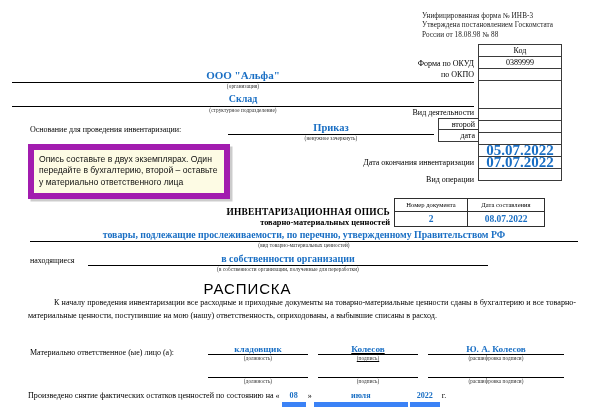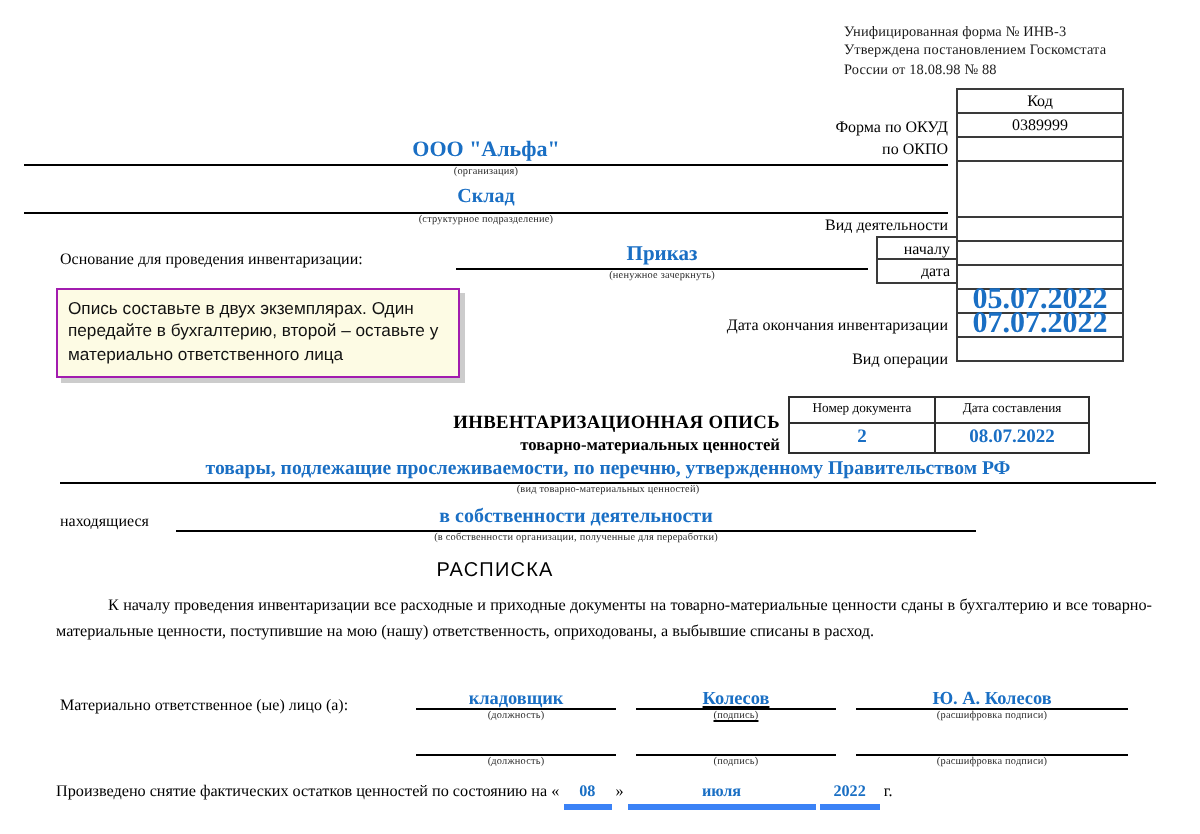--- a/index.html
+++ b/index.html
@@ -100,21 +100,21 @@
     font-size: 8px;
     line-height: 11px;
   }
 
   
   .callout {
     left: 28px;
     top: 144px;
     width: 202px;
     background: #fdfbe4;
-    border: 1px solid #a21caf;
+    border: 6px solid #a21caf;
     box-shadow: 2.5px 2.5px 0 rgba(120,120,120,0.38);
     padding: 4px 5px 5px 5px;
     box-sizing: border-box;
     font-family: "Liberation Sans", "DejaVu Sans", sans-serif;
     font-size: 8.6px;
     line-height: 11.4px;
     color: #111;
   }
 
   
@@ -151,21 +151,21 @@
   }
   .title2 {
     font-size: 8.4px;
     font-weight: bold;
     text-align: right;
     left: 0; top: 218px; width: 390px;
   }
 
   .raspiska {
     font-family: "Liberation Sans", "DejaVu Sans", sans-serif;
-    font-size: 10px;
+    font-size: 15px;
     letter-spacing: 0.06em;
     text-align: center;
     left: 0; top: 280px; width: 495px;
   }
 
   .para {
     left: 28px;
     top: 297px;
     width: 548px;
     font-size: 8.1px;
@@ -184,42 +184,42 @@
 
   .bottomline {
     left: 28px;
     top: 390px;
     font-size: 8.1px;
     line-height: 12px;
     white-space: nowrap;
   }
   .bottomline .uline {
     display: inline-block;
-    border-bottom: 3px solid #3b82f6;
+    border-bottom: 5px solid #3b82f6;
     text-align: center;
     color: #1a6fc4;
     font-weight: bold;
     vertical-align: baseline;
   }
 </style>
 </head>
 <body>
 
 <div class="page">
 
   <div class="abs legal">
     <div>Унифицированная форма № ИНВ-3</div>
     <div>Утверждена постановлением Госкомстата</div>
     <div>России от 18.08.98 № 88</div>
   </div>
 
   <div class="abs rlabel" style="left:314px; top:58px;">Форма по ОКУД</div>
   <div class="abs rlabel" style="left:314px; top:69px;">по ОКПО</div>
   <div class="abs rlabel" style="left:314px; top:107px;">Вид деятельности</div>
-  <div class="abs boxlabel" style="left:438px; top:118px; width:40px;">началу</div>
+  <div class="abs boxlabel" style="left:438px; top:118px; width:40px;">второй</div>
   <div class="abs boxlabel" style="left:438px; top:129px; width:40px;">дата</div>
   <div class="abs rlabel" style="left:314px; top:157px;">Дата окончания инвентаризации</div>
   <div class="abs rlabel" style="left:314px; top:174px;">Вид операции</div>
 
   <table class="abs codetable">
     <tbody>
         <tr>
       <td class="plain">Код</td>
     </tr>
     <tr>
@@ -292,21 +292,21 @@
   <div class="abs title2">товарно-материальных ценностей</div>
 
   <div class="abs" style="left:30px; top:228px; width:548px;">
     <div class="blue" style="font-size:9.8px; text-align:center; line-height:13px;">товары, подлежащие прослеживаемости, по перечню, утвержденному Правительством РФ</div>
     <div class="rule"></div>
     <div class="cap">(вид товарно-материальных ценностей)</div>
   </div>
 
   <div class="abs lbl" style="left:30px; top:255px;">находящиеся</div>
   <div class="abs" style="left:88px; top:252px; width:400px;">
-    <div class="blue" style="font-size:10px; text-align:center; line-height:13px;">в собственности деятельности</div>
+    <div class="blue" style="font-size:10px; text-align:center; line-height:13px;">в собственности организации</div>
     <div class="rule"></div>
     <div class="cap">(в собственности организации, полученные для переработки)</div>
   </div>
 
   <div class="abs raspiska">РАСПИСКА</div>
   <div class="abs para"><span class="ind"></span><span>К началу проведения инвентаризации все расходные и приходные документы на товарно-материальные ценности сданы в бухгалтерию и все товарно-материальные ценности, поступившие на мою (нашу) ответственность, оприходованы, а выбывшие списаны в расход.</span></div>
 
   <div class="abs lbl" style="left:30px; top:347px;">Материально ответственное (ые) лицо (а):</div>
 
   <div class="abs" style="left:208px; top:344px; width:100px;">

